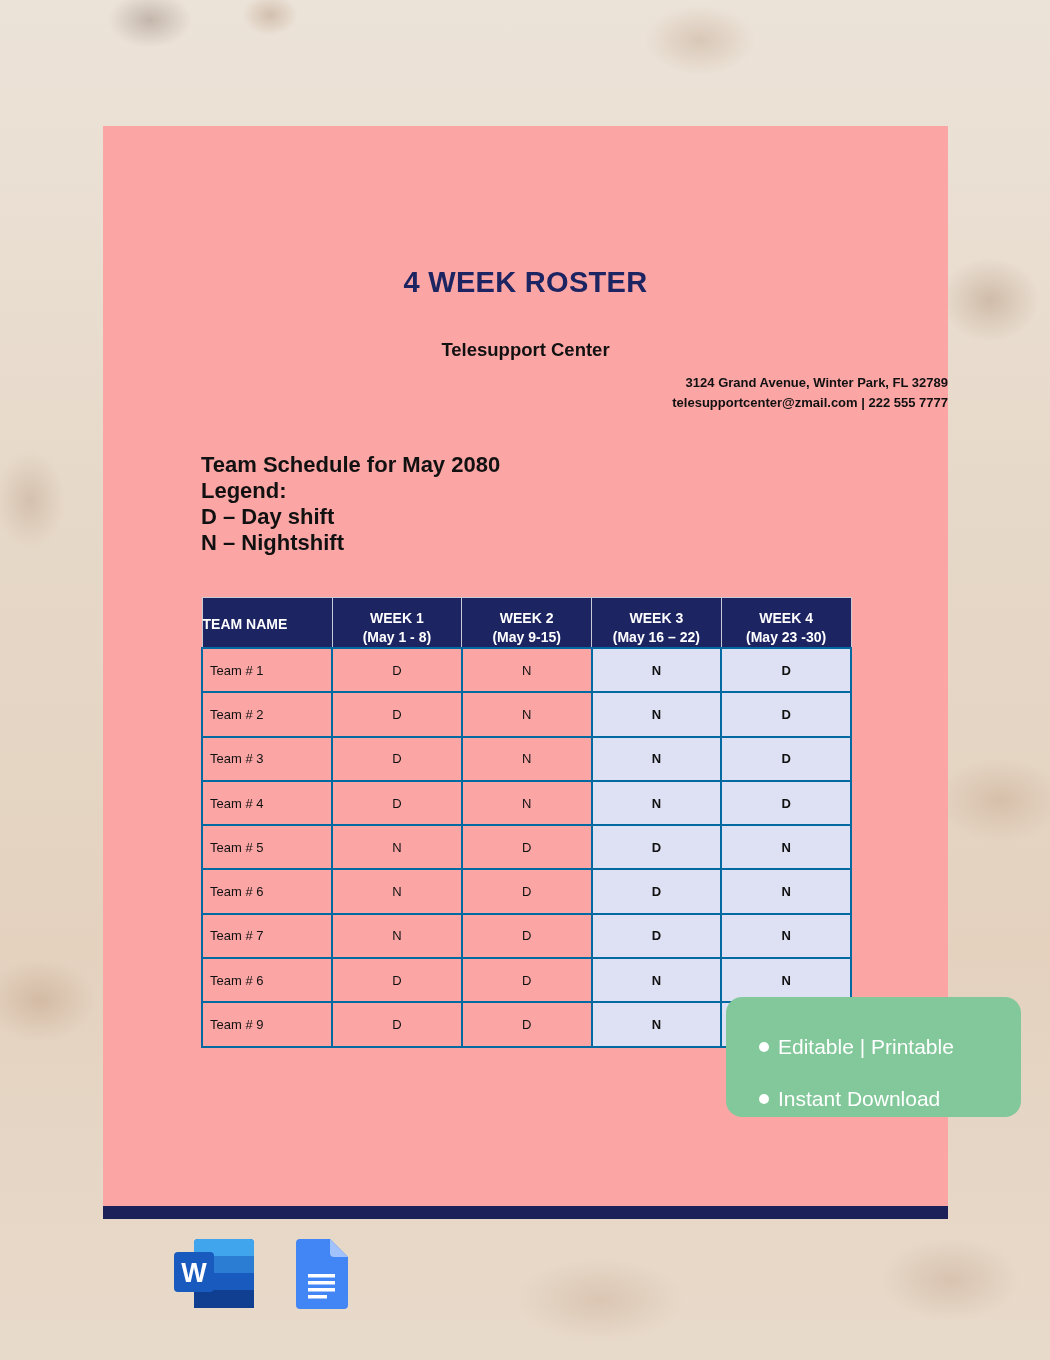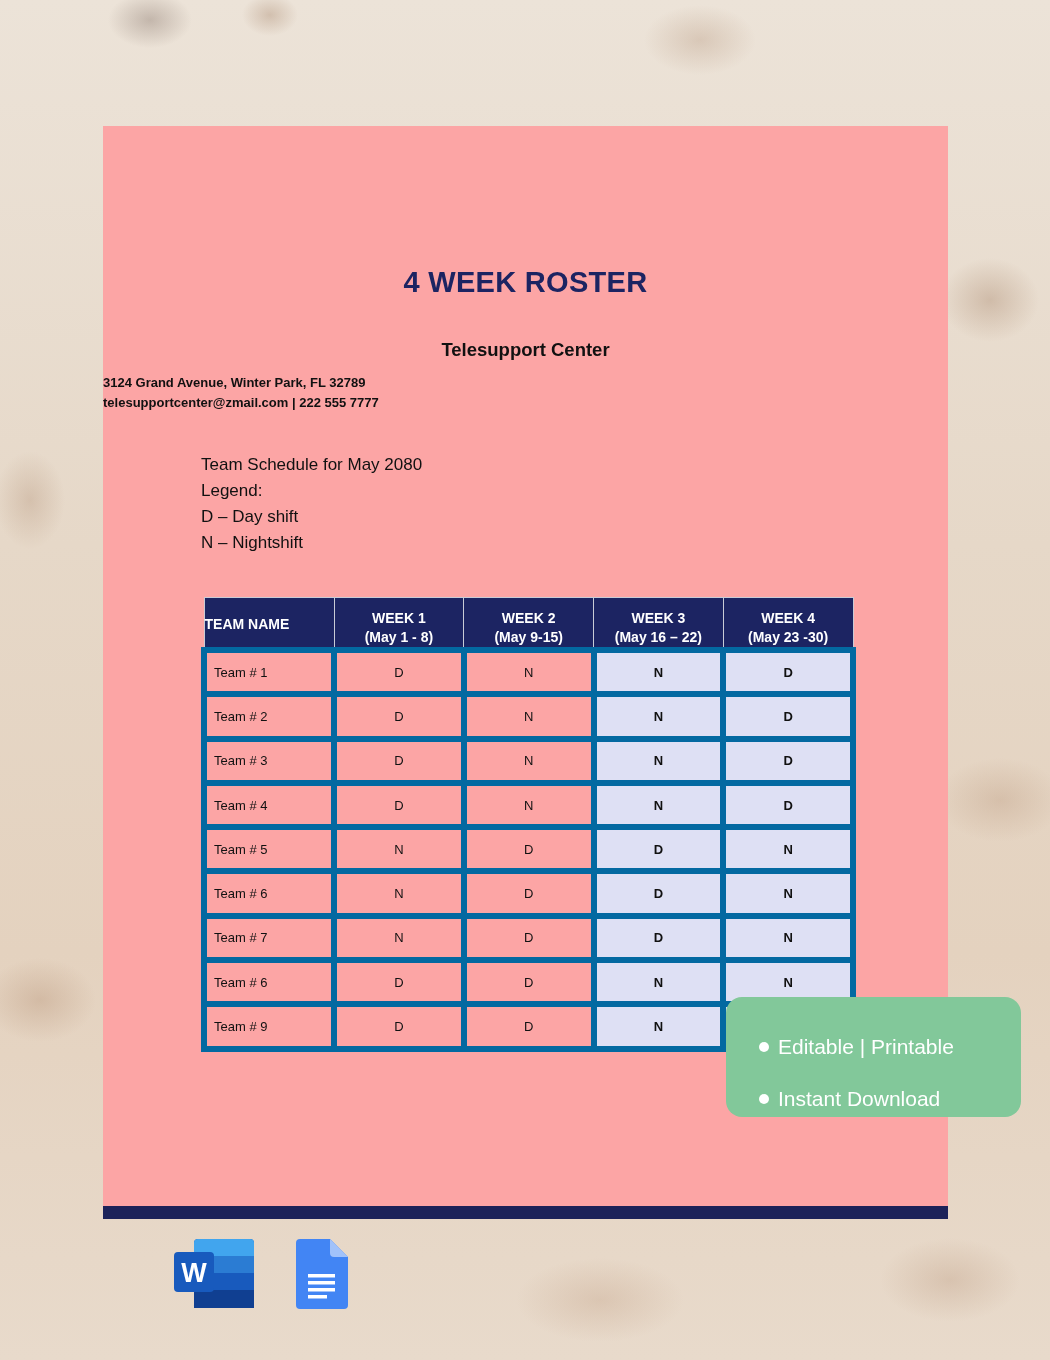--- a/index.html
+++ b/index.html
@@ -29,38 +29,38 @@
     }
     .title {
       position: absolute; left: 0; width: 100%; top: 140px; text-align: center;
       font-size: 29px; font-weight: bold; color: #1c2462; letter-spacing: 0.3px;
     }
     .org {
       position: absolute; left: 0; width: 100%; top: 199px; text-align: center;
       font-size: 18.5px; font-weight: bold; color: #111; margin-top: 14px;
     }
     .addr {
-      position: absolute; left: 0; width: 100%; top: 247px; text-align: left;
+      position: absolute; left: 0; width: 100%; top: 247px; text-align: right;
       font-size: 13px; font-weight: bold; color: #111; line-height: 20px;
     }
     .intro {
       position: absolute; left: 98px; top: 326px;
-      font-size: 17px; font-weight: normal; color: #111; line-height: 26px;
+      font-size: 22px; font-weight: bold; color: #111; line-height: 26px;
     }
     table.roster {
       position: absolute; left: 98px; top: 471px; width: 649px;
       border-collapse: collapse; table-layout: fixed;
     }
     table.roster th {
       background: #1c2462; color: #fff; font-size: 14px; font-weight: bold;
       height: 44px; border: 1px solid #c8cbd6; line-height: 19px; padding-top: 11px;
     }
     table.roster th.team-col { text-align: left; padding-top: 4px; }
     table.roster td {
-      height: 44.3px; border: 6px solid #0369a1; font-size: 13px; color: #111;
+      height: 44.3px; border: 2px solid #0369a1; font-size: 13px; color: #111;
       text-align: center;
     }
     table.roster td.team-cell { text-align: left; padding-left: 7px; }
     table.roster td.shade { background: #dee0f4; font-weight: bold; }
     col.c0 { width: 130px; }
     col.cw { width: 129.75px; }
     .badge {
       position: absolute; left: 726px; top: 997px; width: 295px; height: 120px;
       background: #82c89a; border-radius: 16px; color: #fff;
     }

